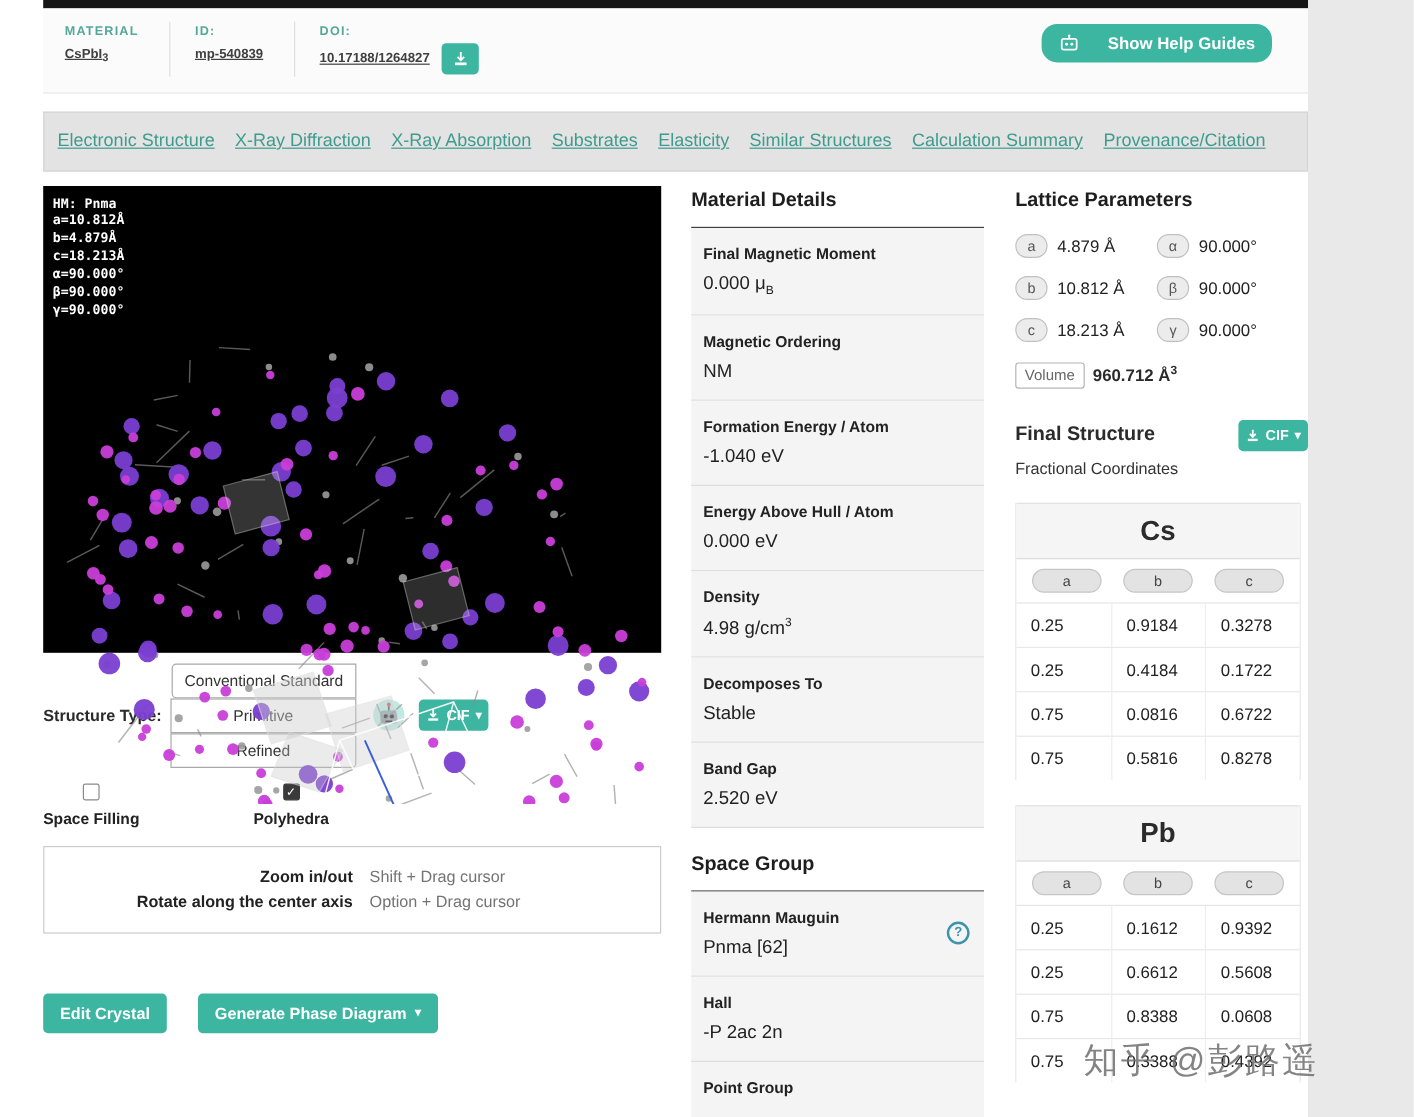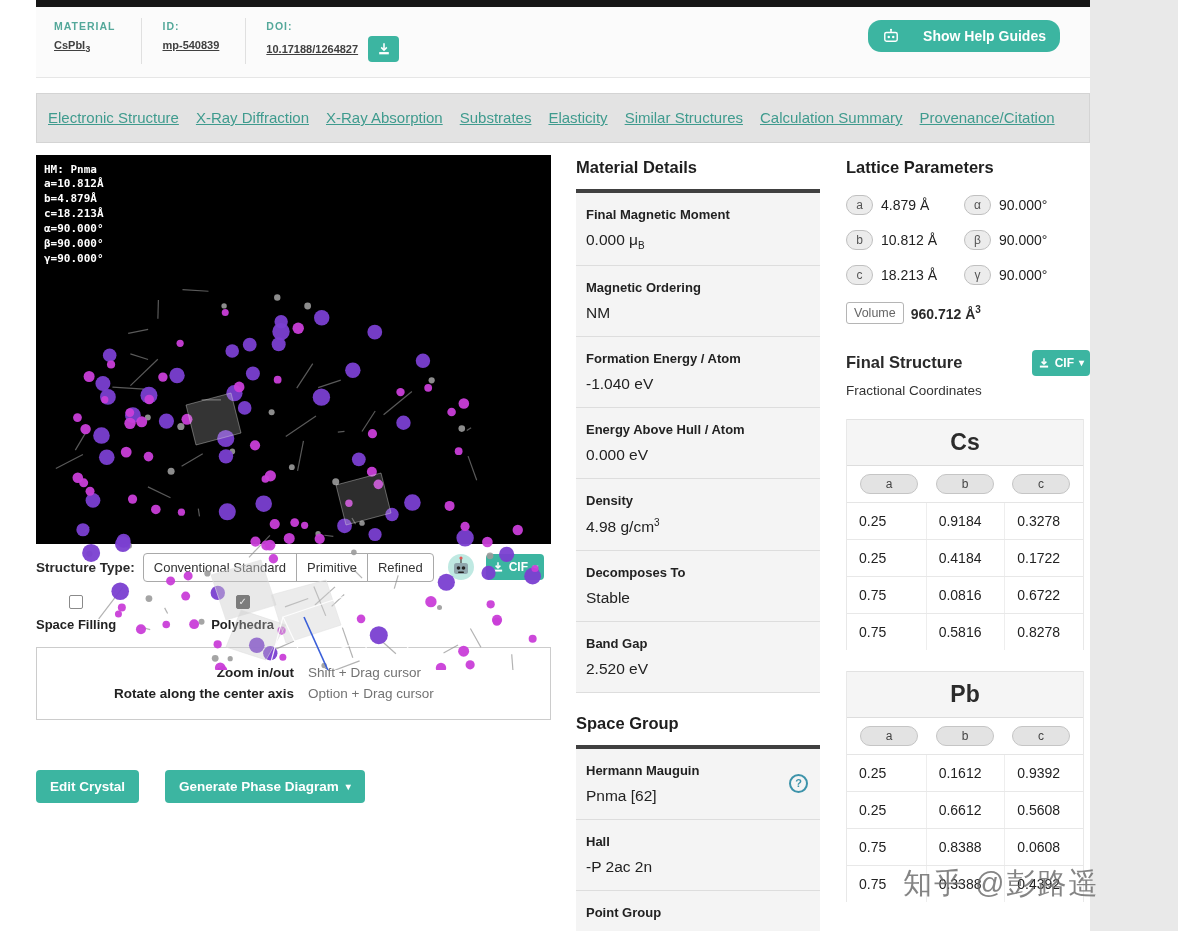--- a/index.html
+++ b/index.html
@@ -34,21 +34,21 @@
   .col-right { width:244px; flex:0 0 244px; margin-left:26px; }
 
   
   .viewer { width:515px; height:389px; background:#000; position:relative; cursor:grab; }
   .viewer svg { position:absolute; left:0; top:0; }
   .overlay { position:absolute; left:8px; top:8px; font-family:"DejaVu Sans Mono", monospace; font-weight:bold; font-size:11px; color:#fff; line-height:1.35; z-index:2; }
 
   
   .struct-row { display:flex; align-items:center; margin-top:9px; }
   .struct-label { font-size:13.5px; font-weight:bold; margin-right:8px; }
-  .btn-group { display:inline-flex; }
+  .btn-group { display:inline-flex;flex-direction:column; }
   .btn-group button { background:#fff; border:1px solid #a9a9a9; font-size:13px; color:#333; padding:6px 10px; cursor:pointer; font-family:"Liberation Sans",sans-serif; }
   .btn-group button + button { margin-left:-1px; }
   .btn-group button:first-child { border-radius:4px 0 0 4px; }
   .btn-group button:last-child { border-radius:0 4px 4px 0; }
   .robot { width:28px; height:28px; margin-left:13px; cursor:pointer; flex:0 0 auto; }
   .cif-btn { background:#3cb5a1; color:#fff; border:none; border-radius:4px; font-weight:bold; font-size:12px; padding:6px 6px; display:inline-flex; align-items:center; gap:5px; margin-left:11px; cursor:pointer; font-family:"Liberation Sans",sans-serif; }
   .caret { font-size:10px; }
 
   .check-rows { display:flex; margin-top:13px; }
   .check-row { display:inline-flex; align-items:center; gap:8px; cursor:pointer;flex-direction:column; }
@@ -61,21 +61,21 @@
   .help-row { display:flex; justify-content:center; line-height:1.6; }
   .help-action { width:235px; text-align:right; font-weight:bold; font-size:13.5px; color:#222; }
   .help-gesture { width:220px; margin-left:14px; font-size:13.5px; color:#737373; }
 
   .action-row { margin-top:50px; display:flex; }
   .teal-btn { background:#3cb5a1; color:#fff; border:none; border-radius:4px; font-weight:bold; font-size:13.5px; padding:9px 14px; display:inline-flex; align-items:center; gap:7px; cursor:pointer; font-family:Liberation Sans, sans-serif; }
   .action-row .teal-btn + .teal-btn { margin-left:26px; }
 
   
   .sec-title { font-size:16.5px; font-weight:bold; color:#1e1e1e; padding:3px 0 12px 0; }
-  .detail-list { border-top:4px solid #404040; }
+  .detail-list { border-top:1px solid #404040; }
   .detail-item { background:#f4f4f4; border-bottom:1px solid #ddd; padding:14px 10px; position:relative; }
   .detail-label { font-size:13px; font-weight:bold; color:#222; }
   .detail-value { font-size:15.5px; color:#222; margin-top:9px; }
   .detail-value sub, .detail-value sup { font-size:10px; }
   .sg-title { margin-top:18px; }
   .q-icon { position:absolute; right:12px; top:50%; margin-top:-10px; width:19px; height:19px; border:2px solid #3d93aa; border-radius:50%; color:#3d93aa; font-size:11px; font-weight:bold; display:flex; align-items:center; justify-content:center; cursor:pointer; }
 
   
   .param-grid { display:grid; grid-template-columns:118px 126px; row-gap:15px; margin-top:6px; }
   .param { display:flex; align-items:center; }

